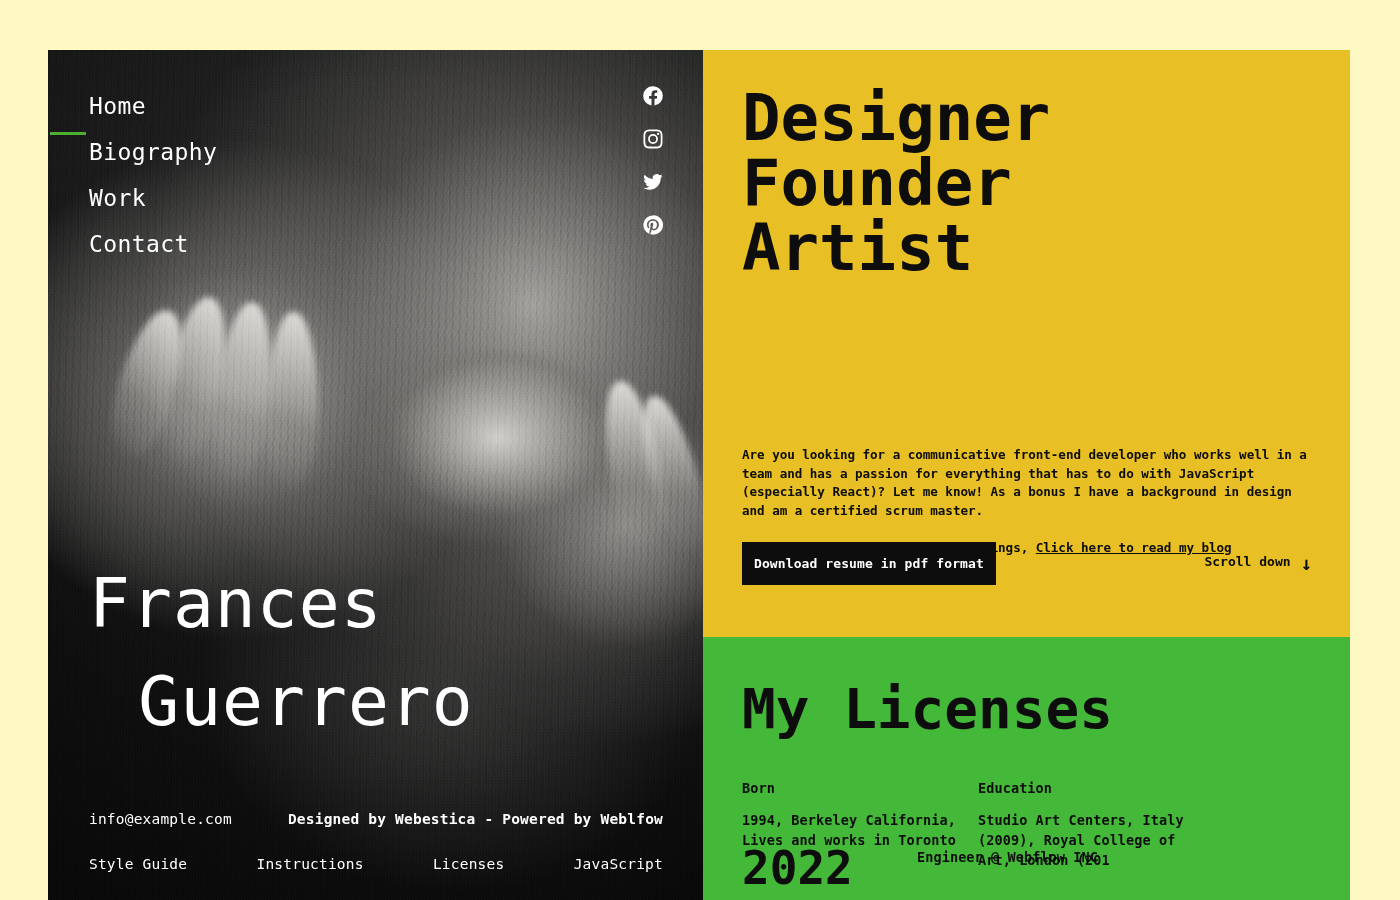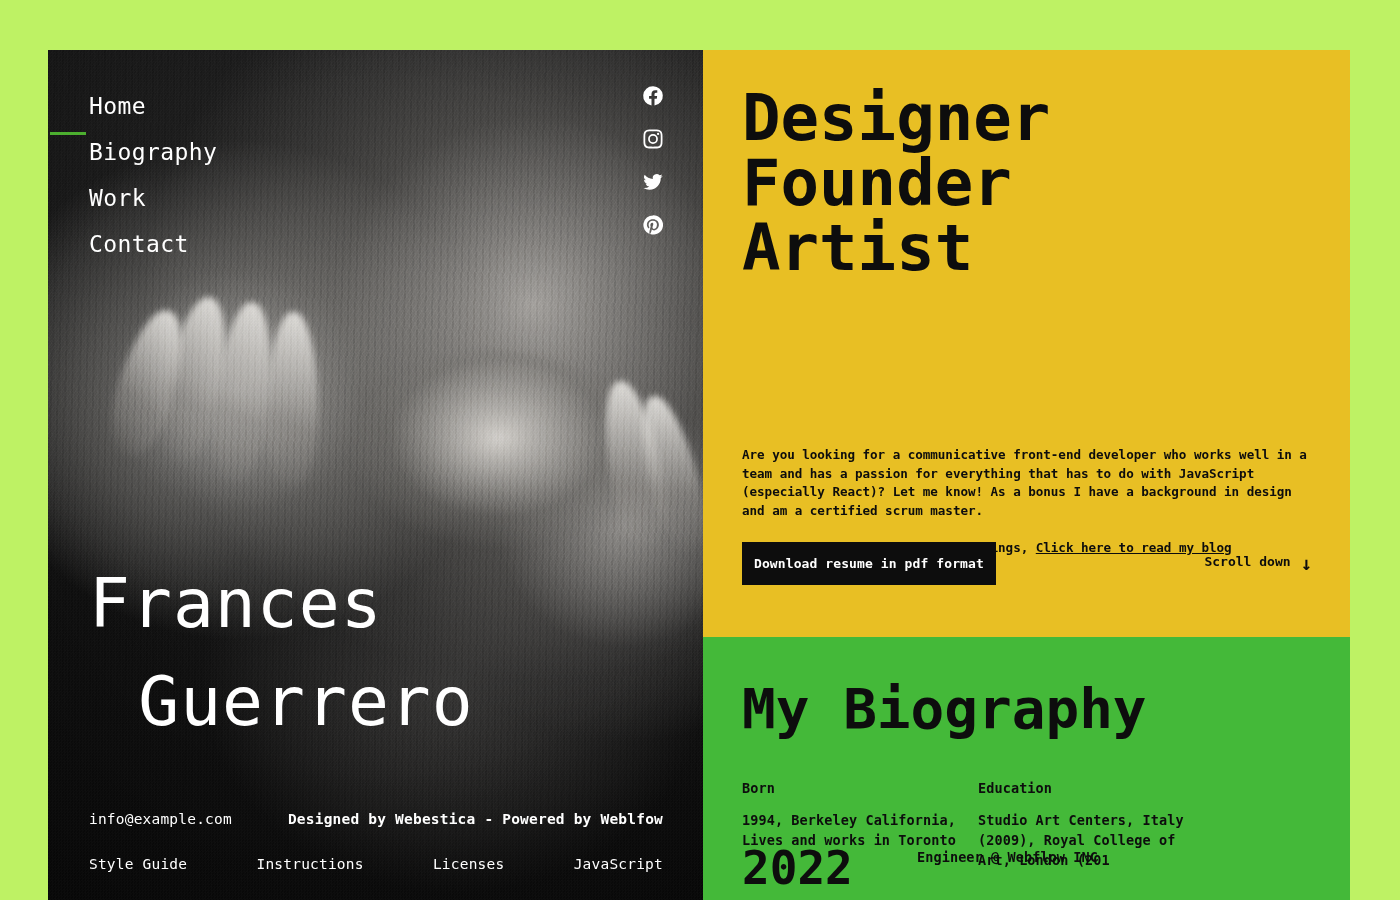--- a/index.html
+++ b/index.html
@@ -1,21 +1,21 @@
 <!DOCTYPE html>
 <html><head>
 <meta charset="utf-8">
 <title>Frances Guerrero — Portfolio</title>
 <style>
   * { margin:0; padding:0; box-sizing:border-box; }
   html,body{
     width:1400px; height:900px; overflow:hidden; background:#ffffff;
     font-family:"DejaVu Sans Mono","Liberation Mono",monospace;
   }
-  .page{ position:relative; width:1400px; height:900px; background:#bef264; }
+  .page{ position:relative; width:1400px; height:900px; background:#fef9c3; }
 
   
   .frame{ position:absolute; left:48px; top:50px; width:1302px; height:850px; display:flex; }
 
   
   .hero{
     position:relative; width:655px; height:850px; background:#121212; overflow:hidden; flex:0 0 655px;
   }
   
   .photo{ position:absolute; inset:0; }
@@ -193,21 +193,21 @@
         <div class="cta-row">
           <button class="btn">Download resume in pdf format</button>
           <div class="scroll">
             <span>Scroll down</span>
             <span class="arw">↓</span>
           </div>
         </div>
       </section>
 
       <section class="bio">
-        <h2>My Biography</h2>
+        <h2>My Licenses</h2>
 
         <div class="bio-cols">
           <div class="bio-col">
             <h3>Born</h3>
             <p>1994, Berkeley California, Lives and works in Toronto</p>
           </div>
           <div class="bio-col">
             <h3>Education</h3>
             <p>Studio Art Centers, Italy (2009), Royal College of Art, London (201</p>
           </div>

